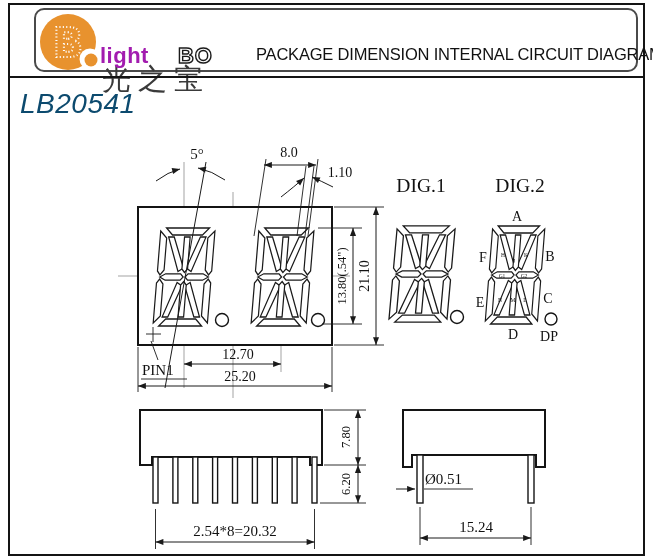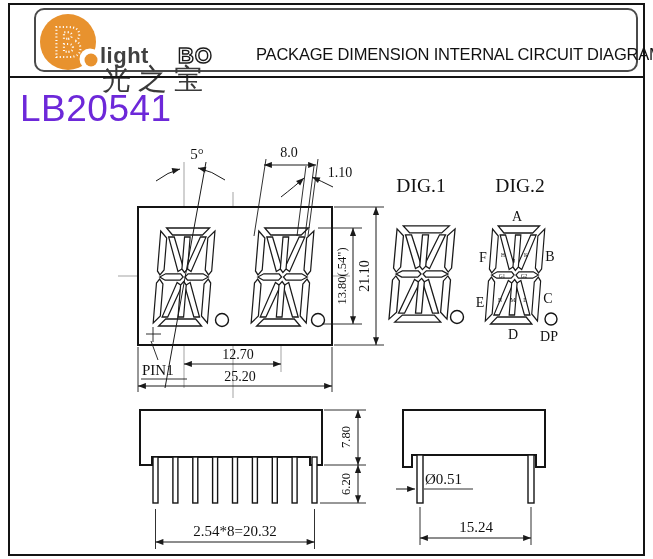--- a/index.html
+++ b/index.html
@@ -9,25 +9,25 @@
         border:2px solid #141414;box-sizing:border-box;}
   .header-sep{position:absolute;left:8px;top:76px;width:637px;height:0;
         border-top:2px solid #141414;}
   .header-box{position:absolute;left:34px;top:8px;width:604px;height:64px;
         border:2px solid #4a4a4a;border-radius:10px;box-sizing:border-box;background:#fff;}
   .logo-svg{position:absolute;left:40px;top:13px;}
   .logo-cn{position:absolute;left:102px;top:12px;font-family:"DejaVu Serif",serif;
         font-size:29px;color:#3a3a3a;letter-spacing:7px;white-space:nowrap;margin-top:48px;}
   .logo-latin{position:absolute;left:100px;top:43px;font-size:22px;font-weight:bold;
         white-space:nowrap;letter-spacing:0.5px;}
-  .logo-light{color:#404040;}
+  .logo-light{color:#a21caf;}
   .logo-bo{color:#ffffff;-webkit-text-stroke:1.4px #1a1a1a;text-shadow:0 0 1px #1a1a1a;letter-spacing:1px;margin-left:29px;}
   .header-title{position:absolute;left:256px;top:45px;width:382px;text-align:center;
         font-size:16.5px;color:#111;white-space:nowrap;letter-spacing:-0.2px;}
-  .part-number{position:absolute;left:20px;top:88px;font-size:37px;color:#6d28d9;letter-spacing:0.5px;}
+  .part-number{position:absolute;left:20px;top:88px;font-size:28px;color:#0c4a6e;letter-spacing:0.5px;font-style:italic;}
   .drawing{position:absolute;left:0;top:0;}
   .body-line{fill:#fff;stroke:#141414;stroke-width:2;}
   .seg{fill:#fff;stroke:#1a1a1a;stroke-width:1.3;stroke-linejoin:miter;}
   .dp{fill:#fff;stroke:#141414;stroke-width:1.4;}
   .pin{fill:#fff;stroke:#141414;stroke-width:1.4;}
   .dim{stroke:#1a1a1a;stroke-width:1;fill:none;}
   .ext{stroke:#1a1a1a;stroke-width:0.9;fill:none;}
   .cl{stroke:#999;stroke-width:0.9;}
   text.dt{font-family:"Liberation Serif",serif;fill:#111;font-size:14px;}
   text.t13{font-size:12.5px;} text.t15{font-size:15px;} text.t19{font-size:19.5px;}

